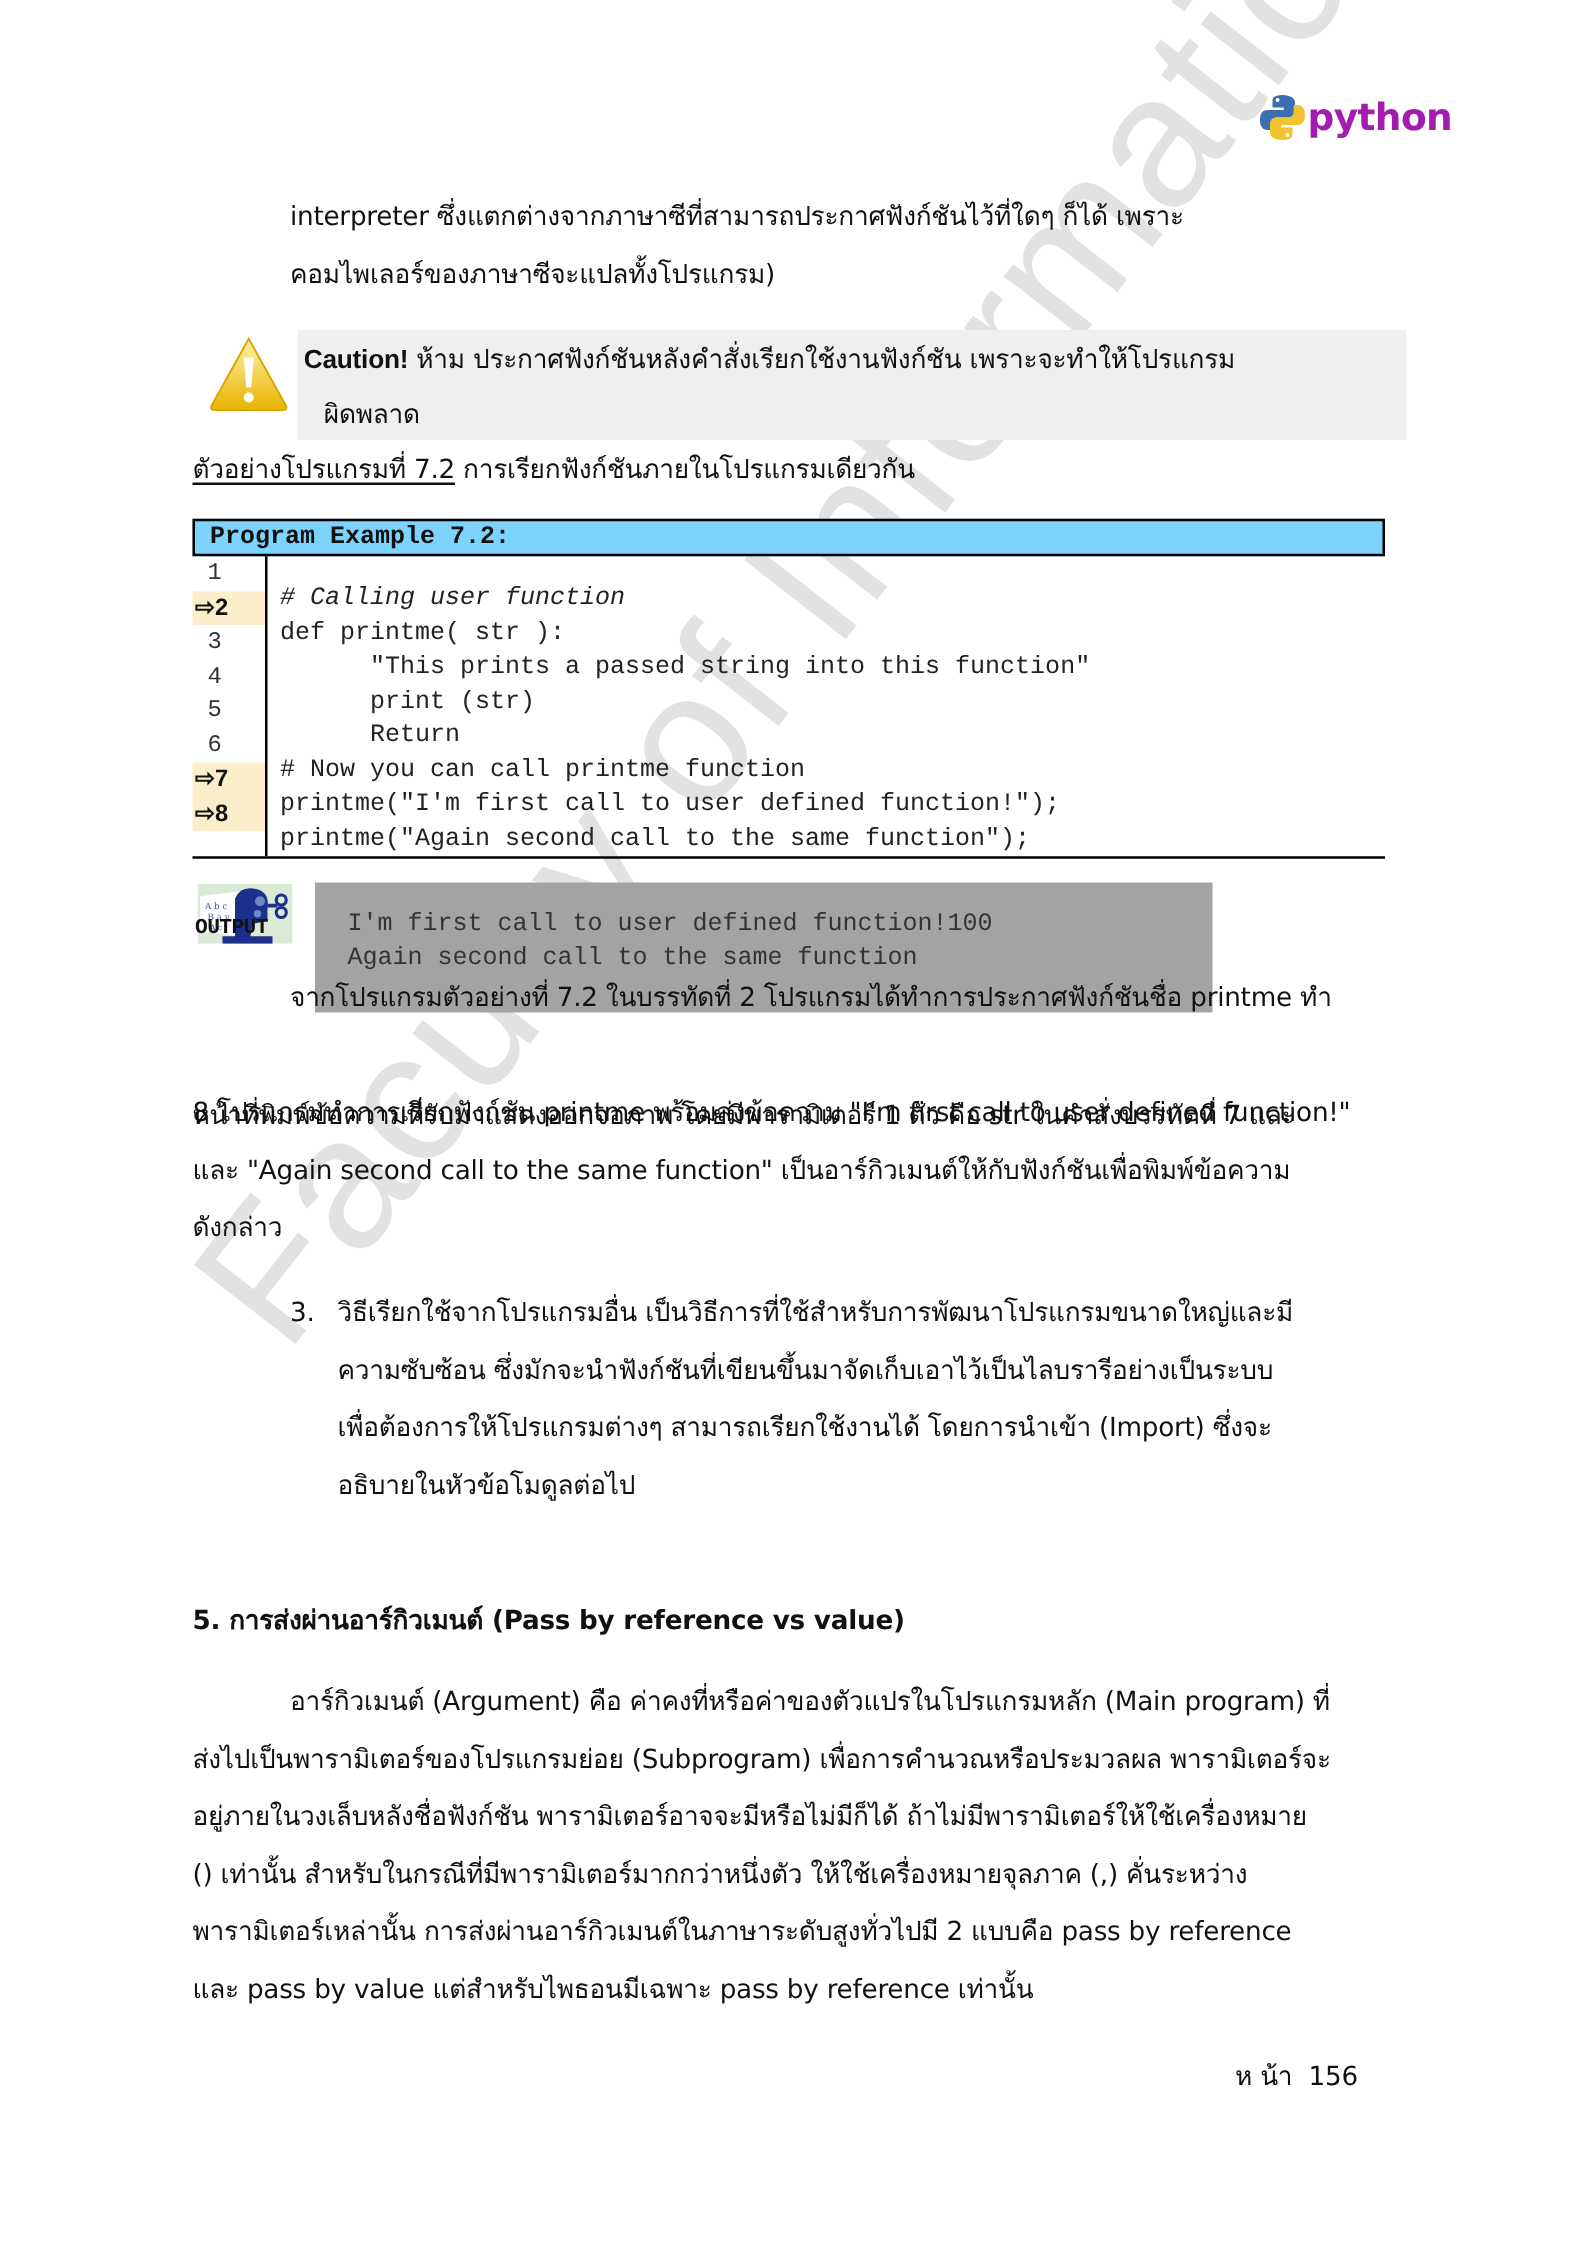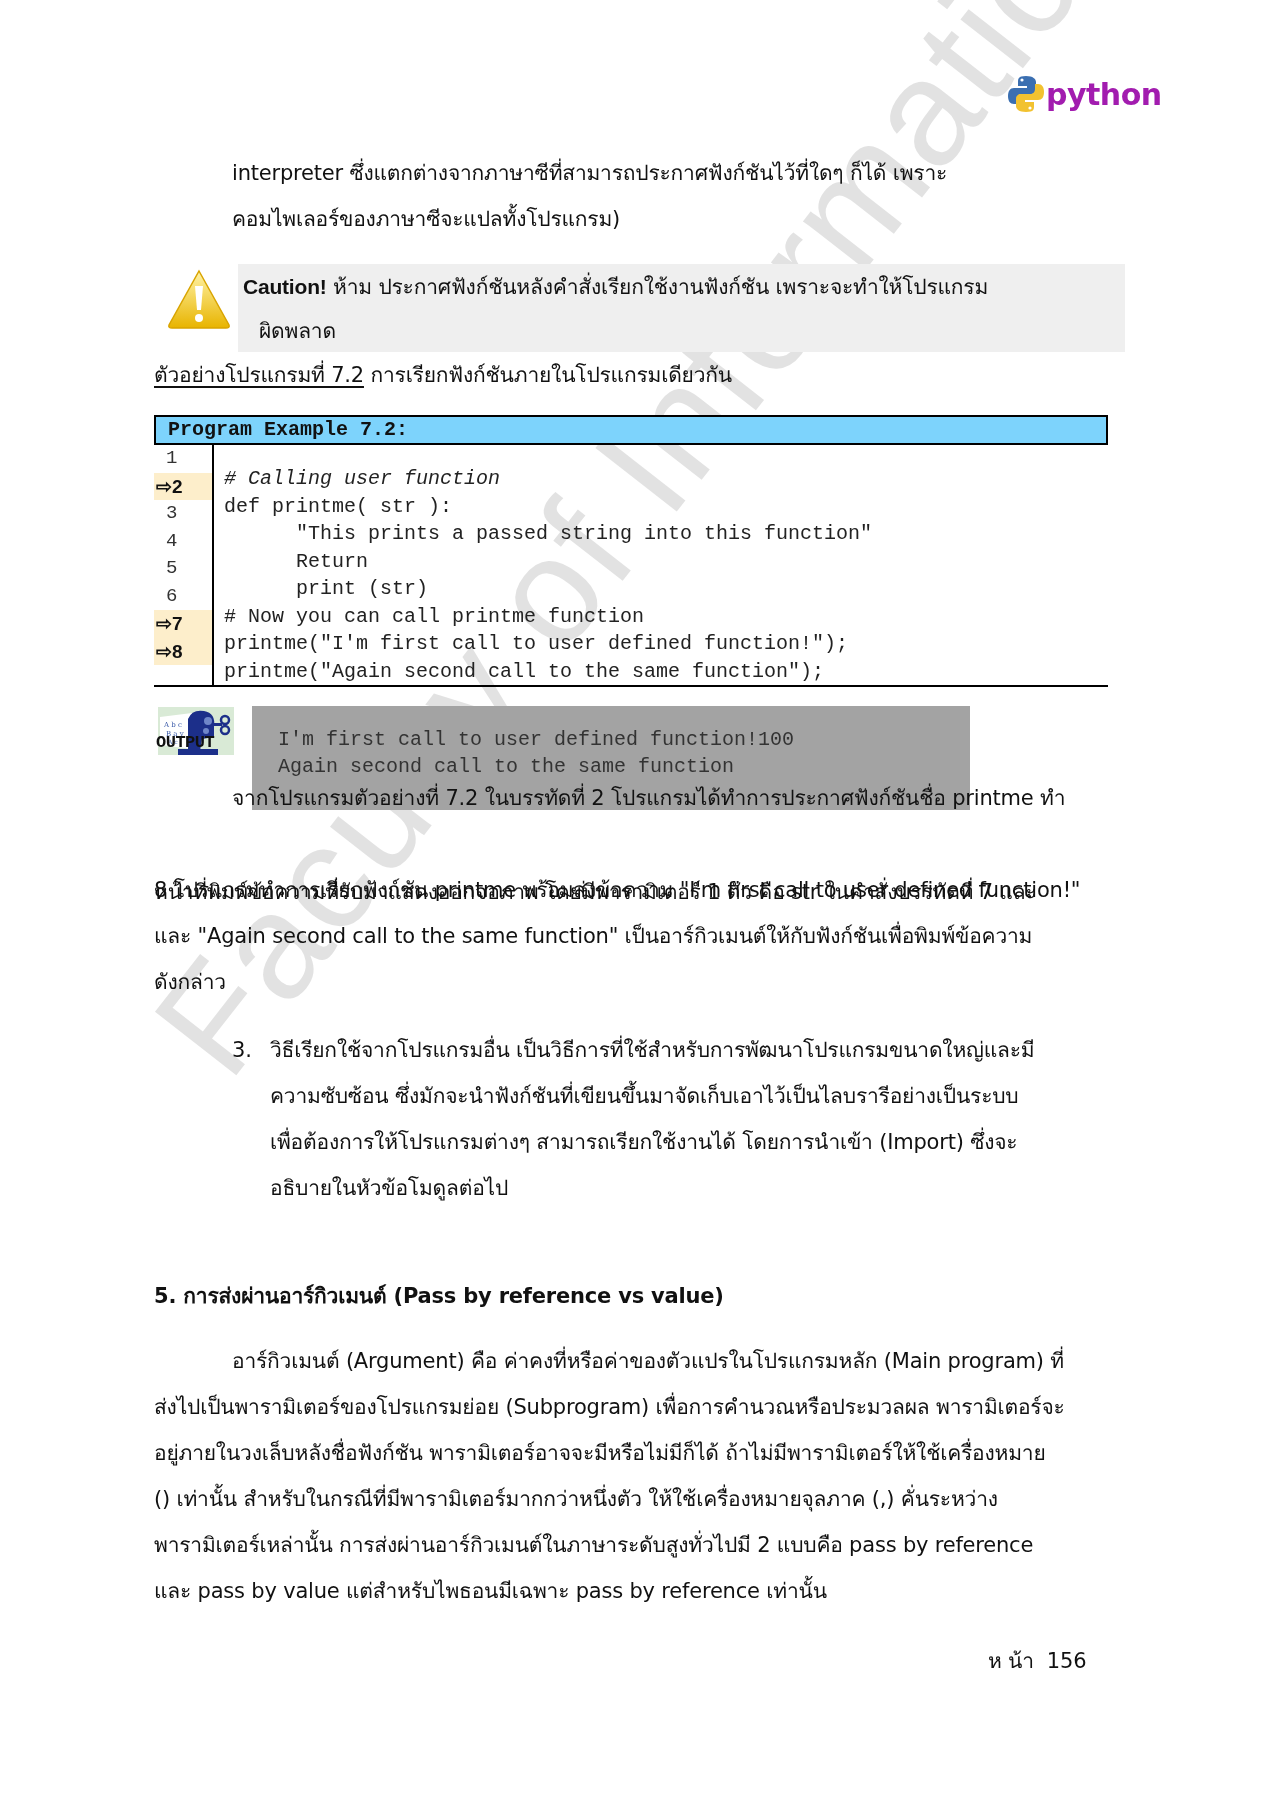--- a/index.html
+++ b/index.html
@@ -105,22 +105,22 @@
       <div class="gutter-row">4</div>
       <div class="gutter-row">5</div>
       <div class="gutter-row">6</div>
       <div class="gutter-row hl">⇨7</div>
       <div class="gutter-row hl">⇨8</div>
     </div>
     <div class="code-lines">
       <div class="code-row comment"># Calling user function</div>
       <div class="code-row">def printme( str ):</div>
       <div class="code-row">      "This prints a passed string into this function"</div>
+      <div class="code-row">      print (str)</div>
       <div class="code-row">      Return</div>
-      <div class="code-row">      print (str)</div>
       <div class="code-row"># Now you can call printme function</div>
       <div class="code-row">printme("I'm first call to user defined function!");</div>
       <div class="code-row">printme("Again second call to the same function");</div>
     </div>
   </div>
 </div>
 
 <svg class="abs output-icon" viewBox="0 0 76 48">
   <rect x="0" y="0" width="76" height="48" fill="#d9ead6"></rect>
   <path d="M2 10 L34 6 L34 42 L2 38 Z" fill="#ffffff"></path>

